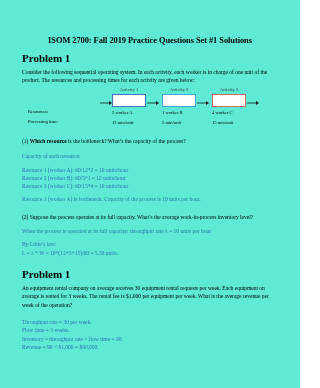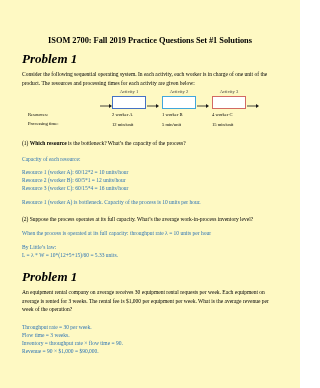--- a/index.html
+++ b/index.html
@@ -10,39 +10,38 @@
   body {
     width: 300px;
     height: 388px;
     overflow: hidden;
     font-family: "Liberation Serif", serif;
     color: #000000;
   }
   .page {
     width: 300px;
     height: 388px;
-    background: #fef9c3;
+    background: #5eead4;
     box-sizing: border-box;
     padding: 36px 22px 0 22px;
     position: relative;
   }
   .doc-title {
     text-align: center;
     font-weight: bold;
     font-size: 8.4px;
     letter-spacing: -0.05px;
     margin: 0 0 7px 0;
     line-height: 1.1;
   }
   .section-head {
     font-weight: bold;
-    font-size: 13px;
+    font-size: 11px;
     margin: 0 0 3px 0;
     line-height: 1.15;
-    font-style: italic;
   }
   .para {
     font-size: 5.5px;
     line-height: 1.55;
     margin: 0;
     text-align: left;
   }
   .q-line {
     font-size: 5.5px;
     line-height: 1.55;

